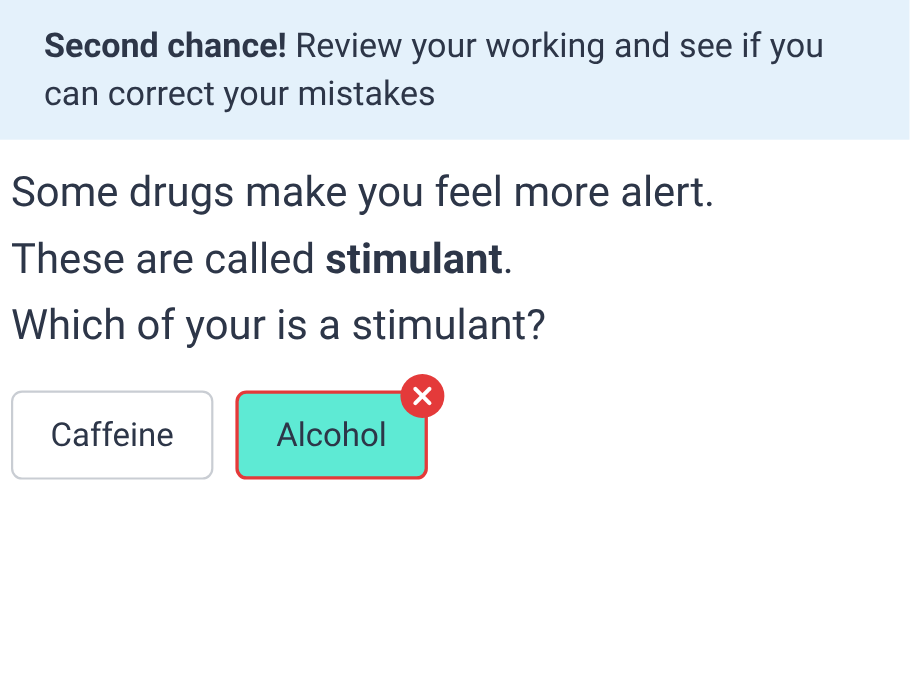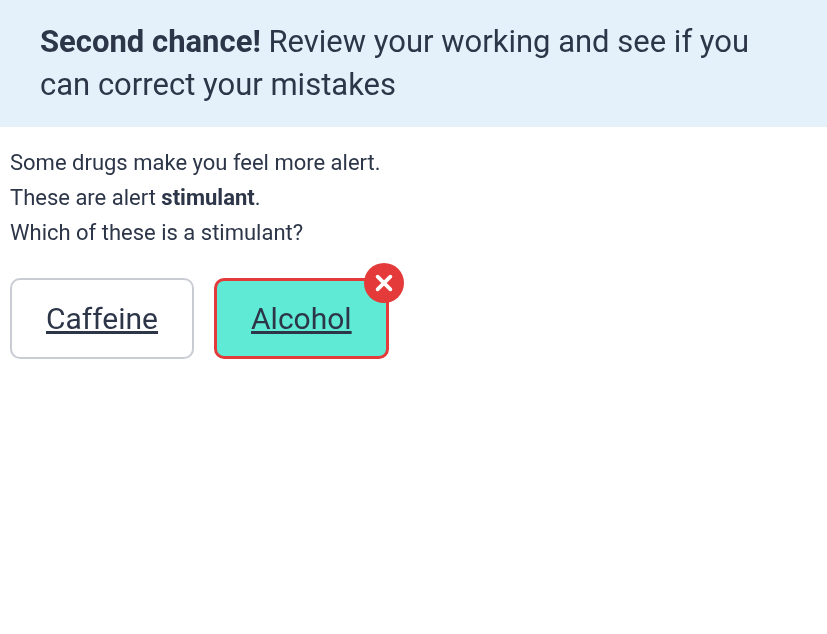--- a/index.html
+++ b/index.html
@@ -27,21 +27,21 @@
     
     .banner-bold {
       font-weight: 700;
     }
     
     .question-area {
       padding: 18px 10px;
     }
     
     .question-text {
-      font-size: 22px;
+      font-size: 38px;
       line-height: 1.6;
       color: #2d3648;
     }
     
     .question-text .bold {
       font-weight: 700;
     }
     
     .options-container {
       padding: 10px 10px;
@@ -56,21 +56,20 @@
       border-radius: 10px;
       padding: 20px 34px;
       font-size: 30px;
       color: #2d3648;
       background: #ffffff;
       cursor: pointer;
       font-family: inherit;
       min-height: 80px;
       display: flex;
       align-items: center;
-      text-decoration: underline;
     }
     
     .option-button.incorrect {
       background: #5eead4;
       border: 3px solid #e43a3a;
     }
     
     .incorrect-badge {
       position: absolute;
       top: -18px;
@@ -93,23 +92,23 @@
 <body>
 
 <div class="banner">
   <span class="banner-bold">Second chance!</span><span> Review your working and see if you can correct your mistakes</span>
 </div>
 
 <div class="question-area">
   <div class="question-text">
     <div>Some drugs make you feel more alert.</div>
     <div>
-      <span>These are alert </span><span class="bold">stimulant</span><span>.</span>
+      <span>These are called </span><span class="bold">stimulant</span><span>.</span>
     </div>
-    <div>Which of these is a stimulant?</div>
+    <div>Which of your is a stimulant?</div>
   </div>
 </div>
 
 <div class="options-container">
   <button class="option-button">
     <span>Caffeine</span>
   </button>
   <button class="option-button incorrect">
     <span>Alcohol</span>
     <span class="incorrect-badge">

